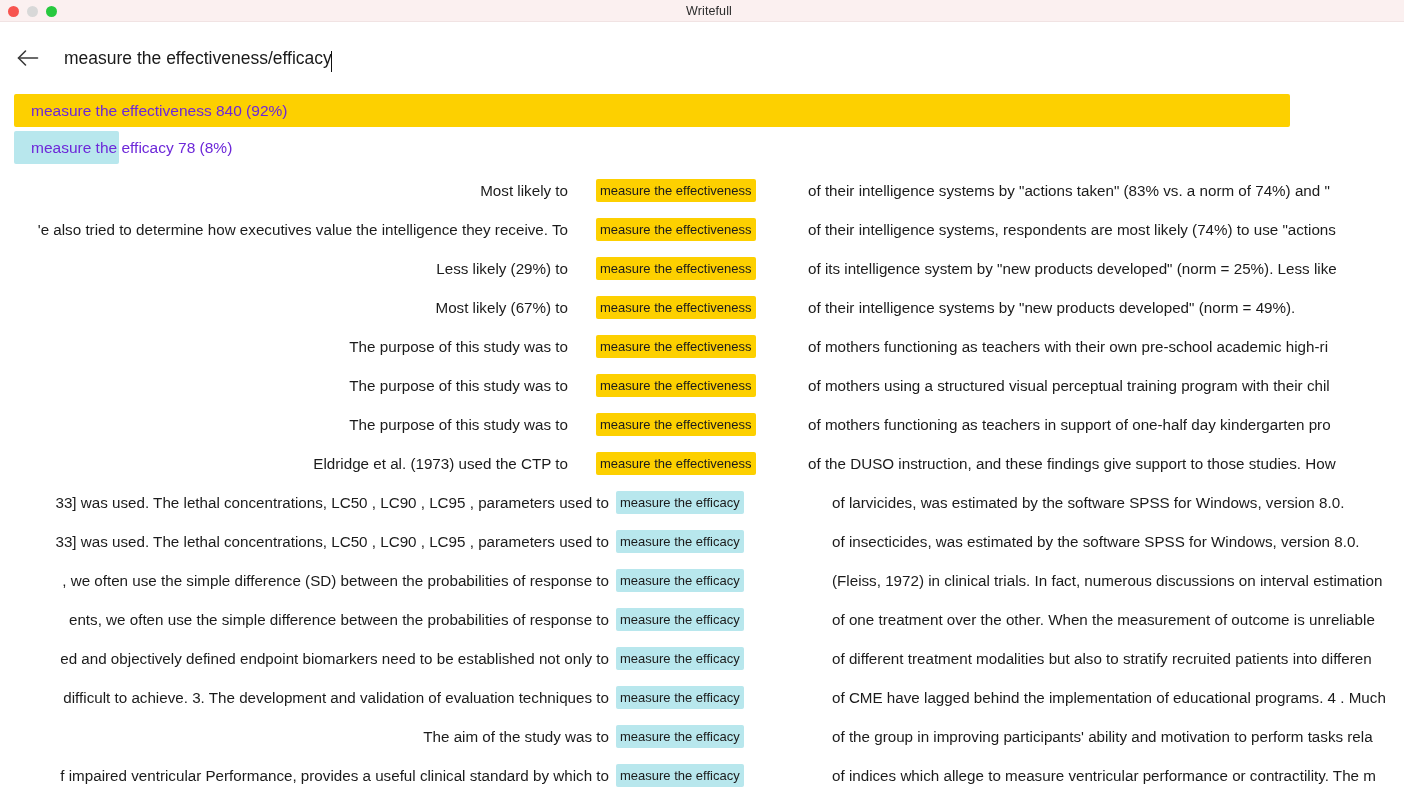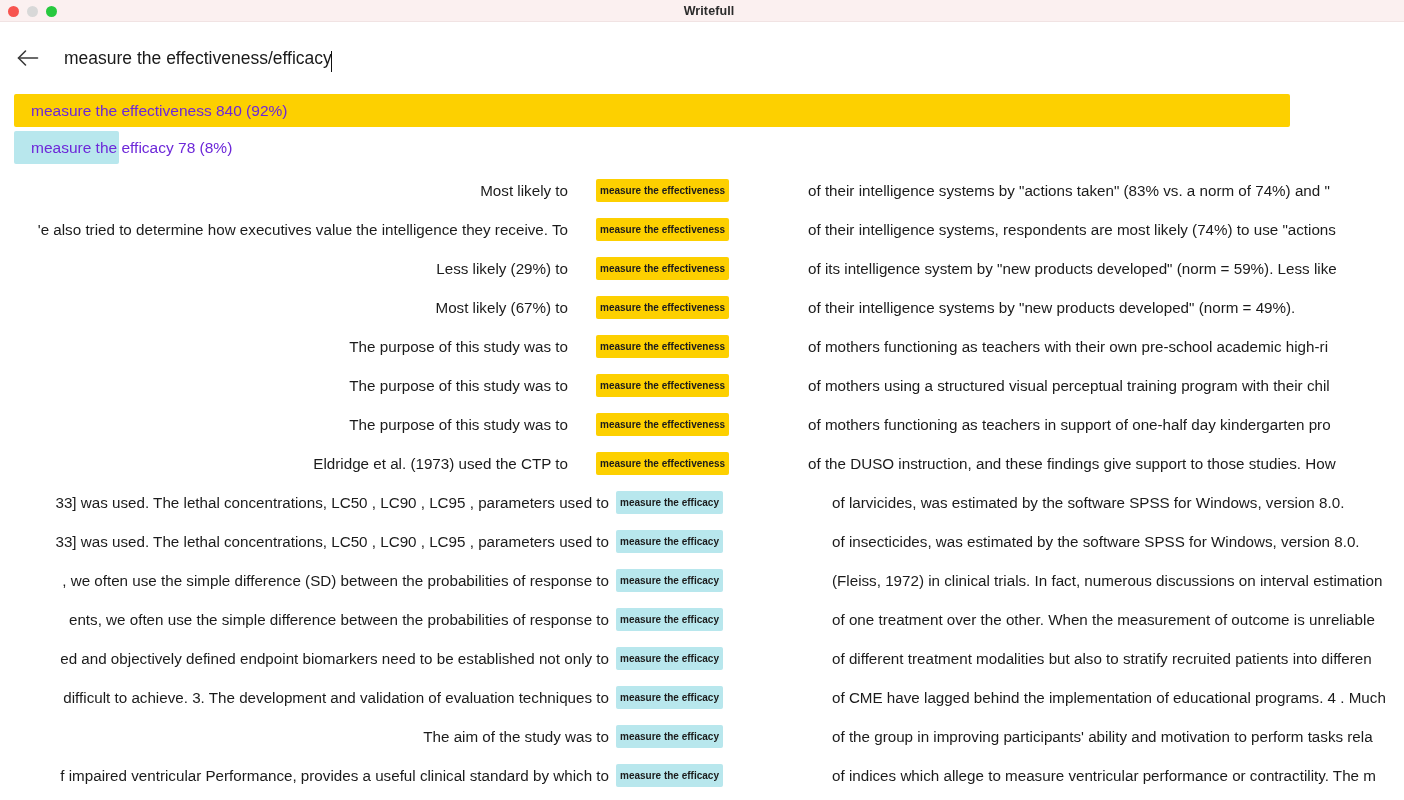--- a/index.html
+++ b/index.html
@@ -44,21 +44,21 @@
     border-radius: 50%;
     display: block;
   }
   .light.close   { background: #f7544f; }
   .light.min     { background: #d8d8d8; }
   .light.zoom    { background: #27c93f; }
   .window-title {
     width: 100%;
     text-align: center;
     font-size: 12.5px;
-    font-weight: 700;
+    font-weight: 400;
     color: #2b2b2b;
     letter-spacing: .1px;
     line-height: 22px;
     user-select: none;
     padding-left: 14px;
   }
 
   
   .searchbar {
     position: relative;
@@ -153,25 +153,25 @@
     text-align: right;
     white-space: nowrap;
     padding-right: 0;
   }
   .res-key {
     position: absolute;
     left: 596px;
     top: 8px;
     height: 23px;
     line-height: 23px;
-    font-weight: 700;
+    font-weight: 400;
     padding: 0 4px;
     border-radius: 2px;
     white-space: nowrap;
-    font-size: 10px;
+    font-size: 13px;
   }
   .res-key.yellow { background: #fdd000; }
   .res-key.cyan   { background: #b8e7ed; }
   .res-right {
     position: absolute;
     left: 808px;
     top: 0;
     height: 39px;
     line-height: 39px;
     white-space: nowrap;
@@ -232,21 +232,21 @@
         <div class="res-right">of their intelligence systems by "actions taken" (83% vs. a norm of 74%) and "</div>
       </div>
       <div class="result-row">
         <div class="res-left">'e also tried to determine how executives value the intelligence they receive. To</div>
         <div class="res-key yellow">measure the effectiveness</div>
         <div class="res-right">of their intelligence systems, respondents are most likely (74%) to use "actions</div>
       </div>
       <div class="result-row">
         <div class="res-left">Less likely (29%) to</div>
         <div class="res-key yellow">measure the effectiveness</div>
-        <div class="res-right">of its intelligence system by "new products developed" (norm = 59%). Less like</div>
+        <div class="res-right">of its intelligence system by "new products developed" (norm = 25%). Less like</div>
       </div>
       <div class="result-row">
         <div class="res-left">Most likely (67%) to</div>
         <div class="res-key yellow">measure the effectiveness</div>
         <div class="res-right">of their intelligence systems by "new products developed" (norm = 49%).</div>
       </div>
       <div class="result-row">
         <div class="res-left">The purpose of this study was to</div>
         <div class="res-key yellow">measure the effectiveness</div>
         <div class="res-right">of mothers functioning as teachers with their own pre-school academic high-ri</div>

